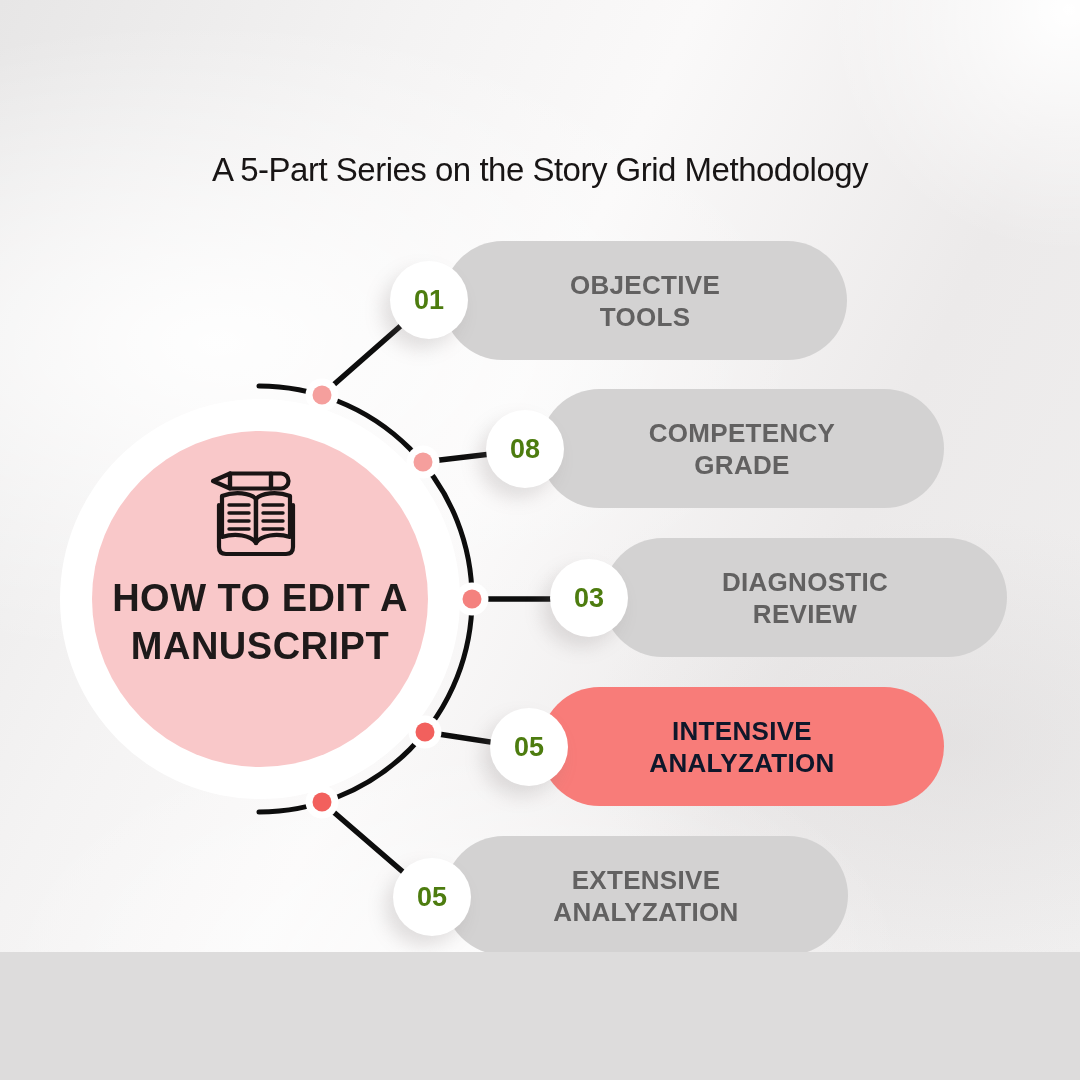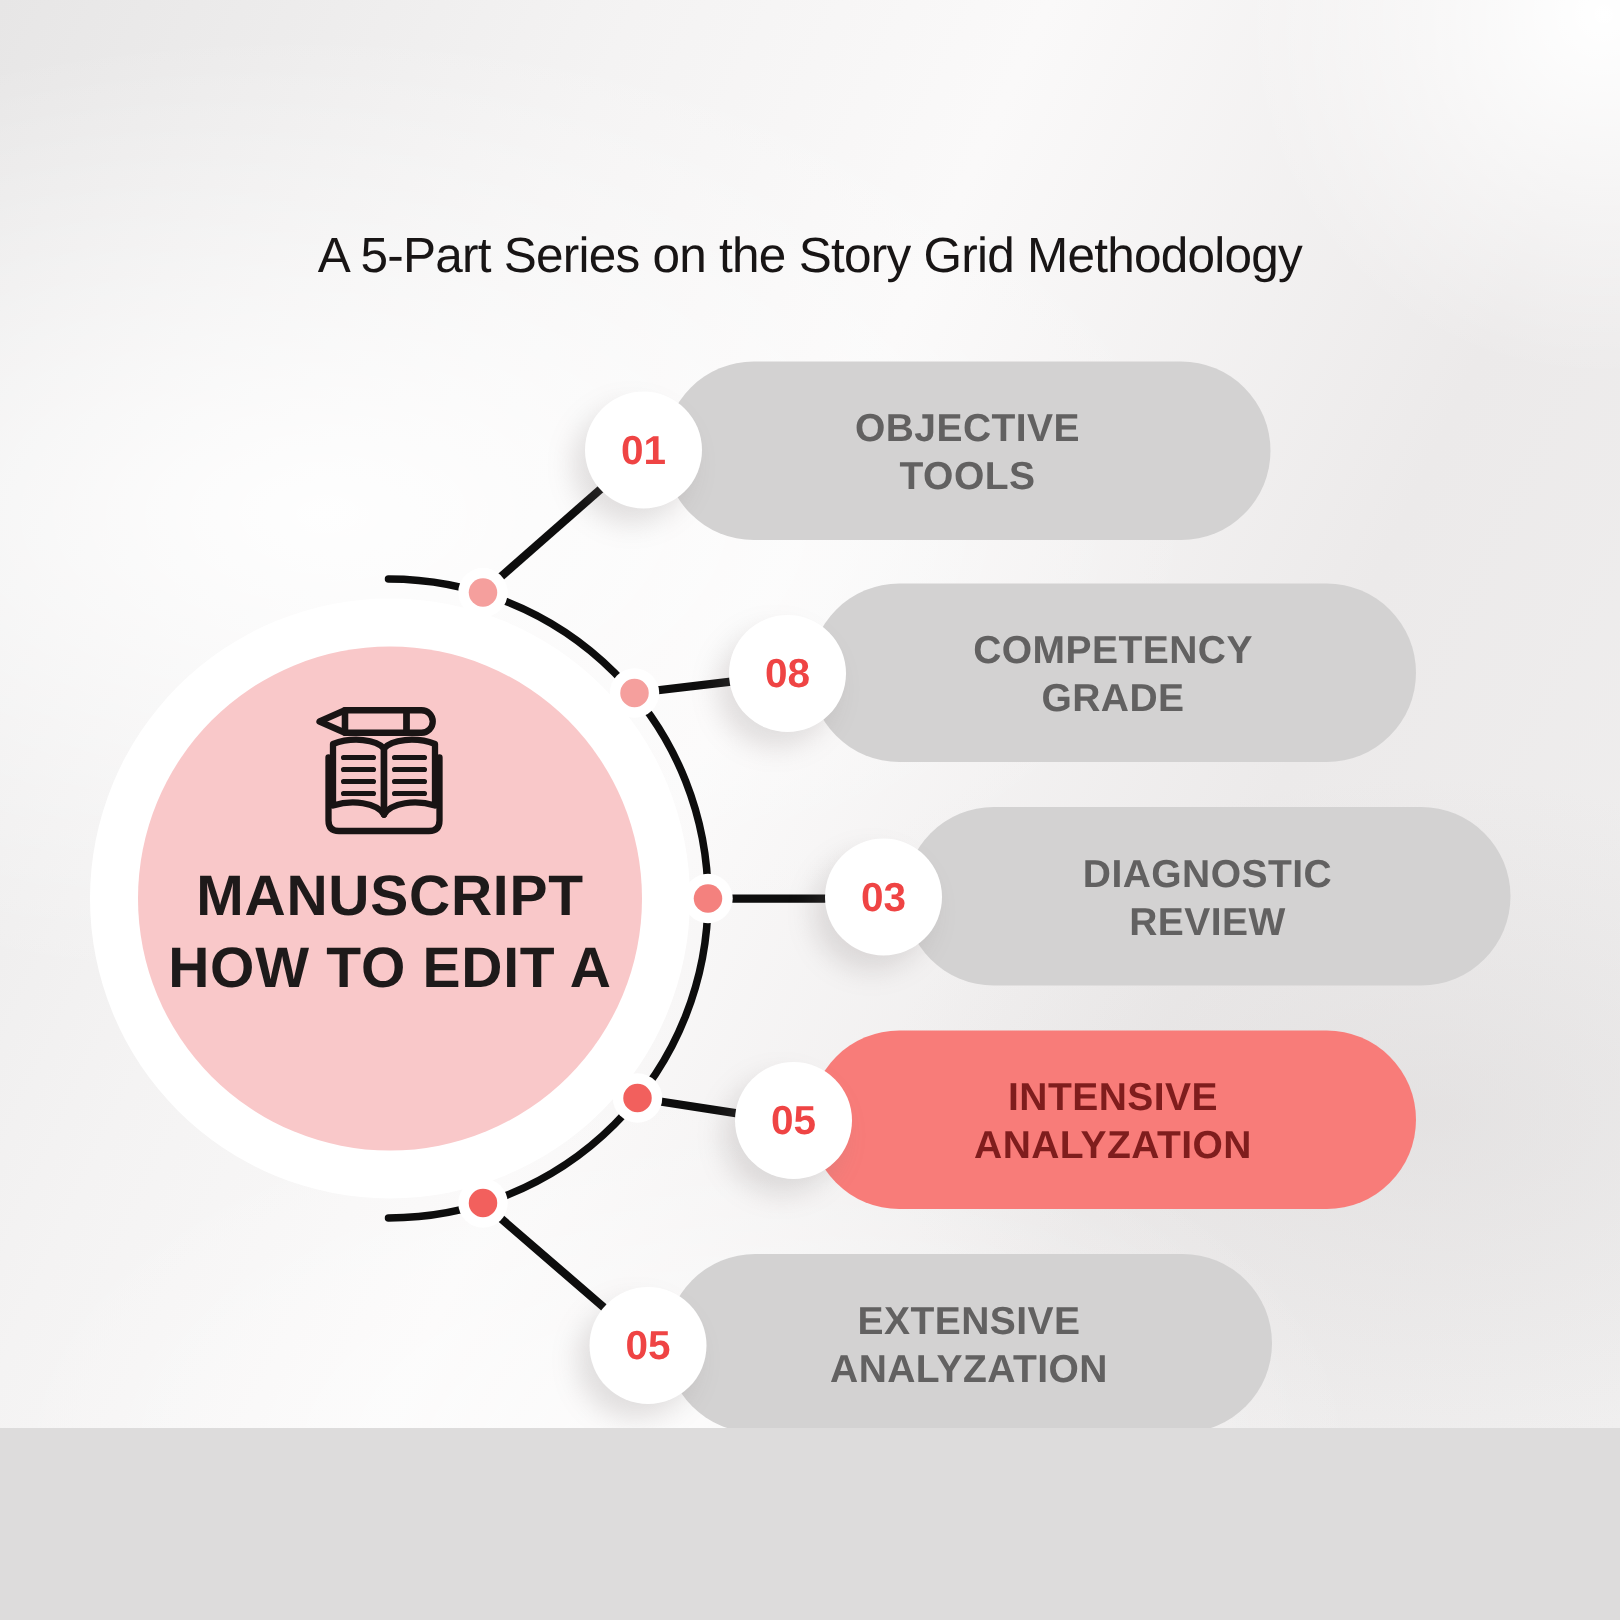--- a/index.html
+++ b/index.html
@@ -29,25 +29,25 @@
     position:absolute;width:404px;height:119px;border-radius:60px;
     background:#d3d2d2;display:flex;flex-direction:column;align-items:center;justify-content:center;
     text-align:center;font-size:26px;line-height:32px;font-weight:700;letter-spacing:0.3px;color:#626161;
   }
   .pill span{display:block;}
   .pill-1{left:443px;top:241px;}
   .pill-2{left:540px;top:389px;}
   .pill-3{left:603px;top:538px;}
   .pill-4{left:540px;top:687px;}
   .pill-5{left:444px;top:836px;}
-  .pill-highlight{background:#f87c79;color:#7f1d1d;}
+  .pill-highlight{background:#f87c79;color:#0f172a;}
   .badge{
     position:absolute;width:78px;height:78px;border-radius:50%;background:#ffffff;
     display:flex;align-items:center;justify-content:center;
-    font-size:27px;font-weight:700;color:#ef4444;
+    font-size:27px;font-weight:700;color:#4d7c0f;
     box-shadow:-8px 10px 18px rgba(130,125,125,0.22);
   }
   .badge-1{left:390px;top:261px;}
   .badge-2{left:486px;top:410px;}
   .badge-3{left:550px;top:559px;text-align:right;}
   .badge-4{left:490px;top:708px;}
   .badge-5{left:393px;top:858px;}
   .conn{stroke:#0d0d0d;stroke-width:5.5;stroke-linecap:round;}
   .arc{stroke:#0d0d0d;stroke-width:5;fill:none;stroke-linecap:round;}
   .icon-stroke{fill:none;stroke:#191414;stroke-width:4.2;stroke-linecap:round;stroke-linejoin:round;}
@@ -102,22 +102,22 @@
     <path class="icon-stroke" d="M65 9.5 h10 a7.5 7.5 0 0 1 0 15 h-10 Z"></path>
     <path class="icon-stroke" d="M13 41 V83 q0 7 7 7 H80 q7 0 7 -7 V41"></path>
     <path class="icon-fill" d="M50 35 C45 29 29 27 16 32 V73 C29 69 45 71 50 79 Z" fill="#f9c8c9"></path>
     <path class="icon-fill" d="M50 35 C55 29 71 27 84 32 V73 C71 69 55 71 50 79 Z" fill="#f9c8c9"></path>
     <path class="icon-stroke" d="M50 35 V79"></path>
     <path class="icon-lines" d="M23 41 H43 M23 49 H43 M23 57 H43 M23 65 H43"></path>
     <path class="icon-lines" d="M57 41 H77 M57 49 H77 M57 57 H77 M57 65 H77"></path>
   </svg>
 
   <div class="center-heading">
+    <span>HOW TO EDIT A</span>
     <span>MANUSCRIPT</span>
-    <span>HOW TO EDIT A</span>
   </div>
 
   <div class="pill pill-1">
     <span>OBJECTIVE</span>
     <span>TOOLS</span>
   </div>
   <div class="pill pill-3">
     <span>DIAGNOSTIC</span>
     <span>REVIEW</span>
   </div>

